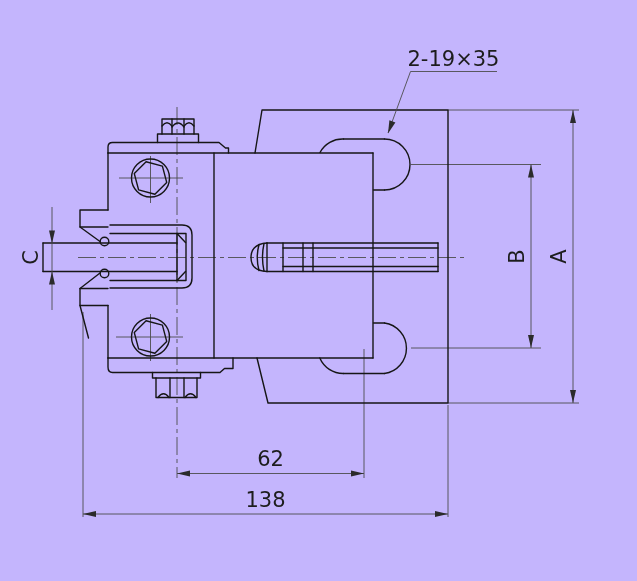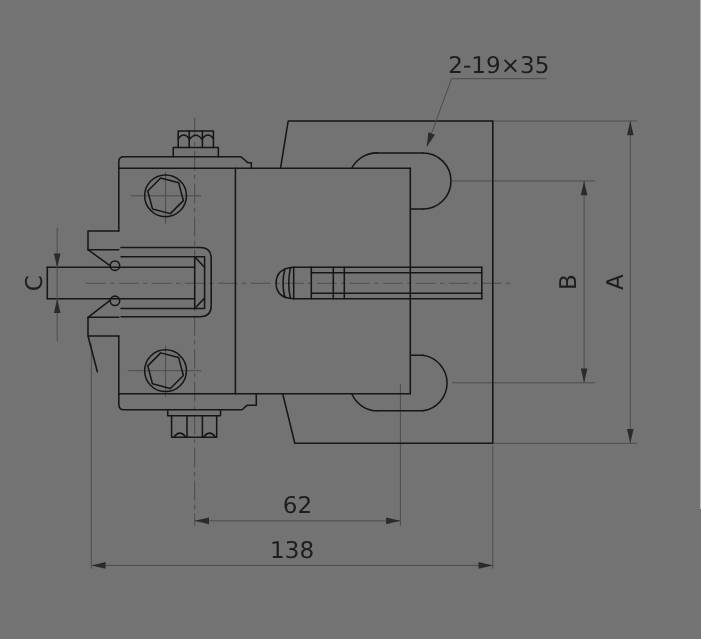--- a/index.html
+++ b/index.html
@@ -1,16 +1,16 @@
 <!DOCTYPE html>
 <html><head>
 <meta charset="utf-8">
 <style>
   html,body{margin:0;padding:0;background:#ffffff;width:637px;height:581px;overflow:hidden;}
-  .sheet{width:637px;height:581px;background:#737373;position:relative;}
+  .sheet{width:637px;height:581px;background:#c4b5fd;position:relative;}
   svg{display:block;}
   .outline{stroke:#161616;stroke-width:1.4;fill:none;stroke-linecap:round;stroke-linejoin:round;}
   .thin{stroke:#4d4d4d;stroke-width:0.9;fill:none;}
   .cl{stroke-dasharray:18 4 4 4;}
   .arrow{fill:#2b2b2b;stroke:none;}
   text{font-family:"DejaVu Sans","Liberation Sans",sans-serif;font-size:21px;fill:#1d1d1d;}
 </style>
 </head>
 <body>
 

